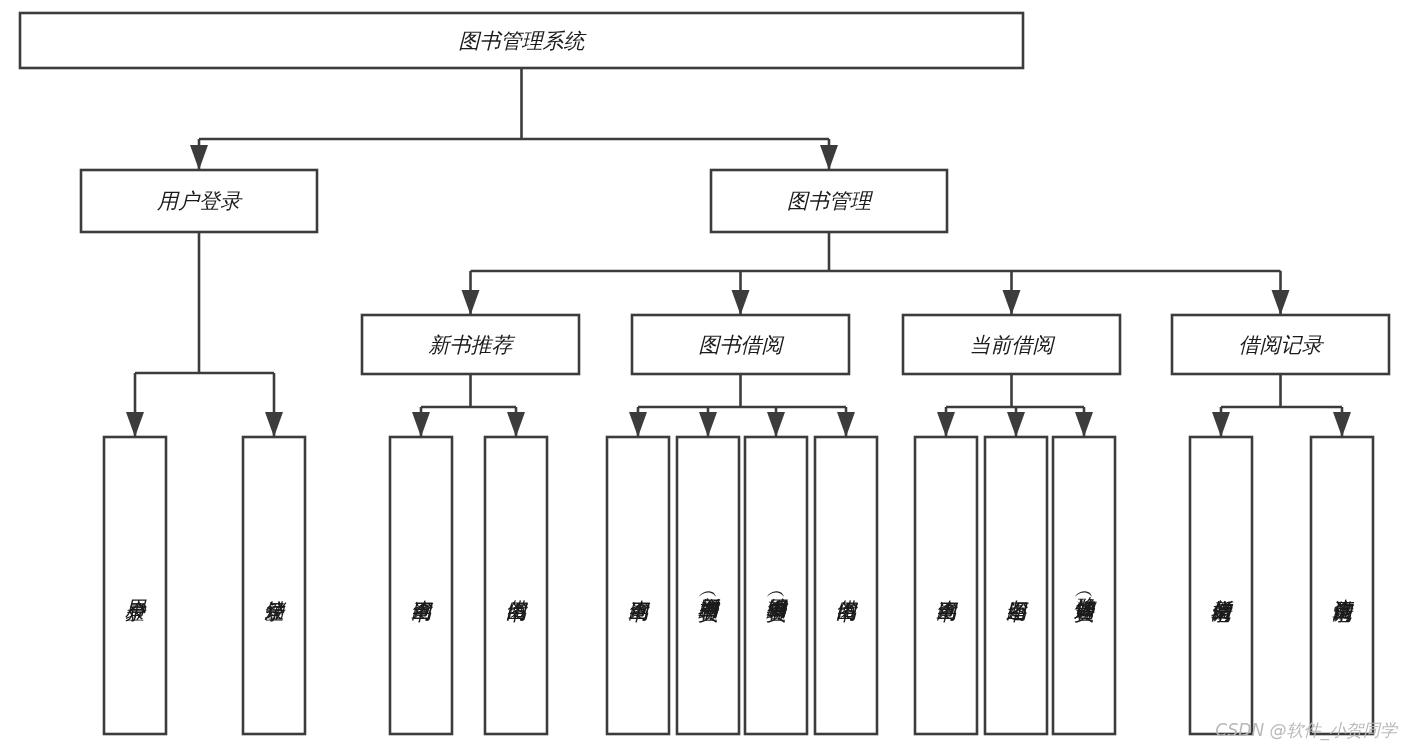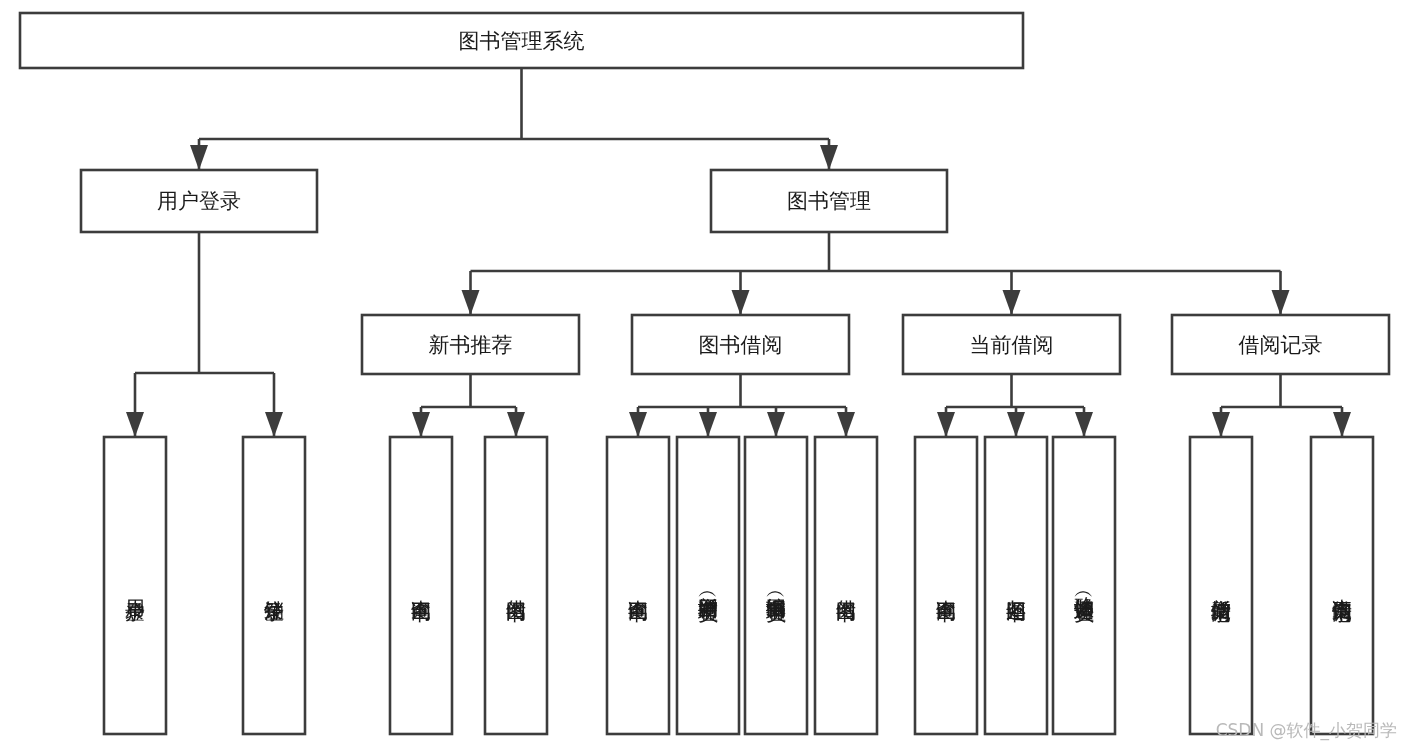--- a/index.html
+++ b/index.html
@@ -11,20 +11,21 @@
     width: 1405px;
     height: 747px;
     font-family: "DejaVu Sans", "Liberation Sans", sans-serif;
     overflow: hidden;
   }
   #diagram-root {
     position: relative;
     width: 1405px;
     height: 747px;
     background: #ffffff;
+    font-style: italic;
   }
   svg.flow-canvas {
     position: absolute;
     left: 0;
     top: 0;
     width: 1405px;
     height: 747px;
     display: block;
   }
   .node-box {

